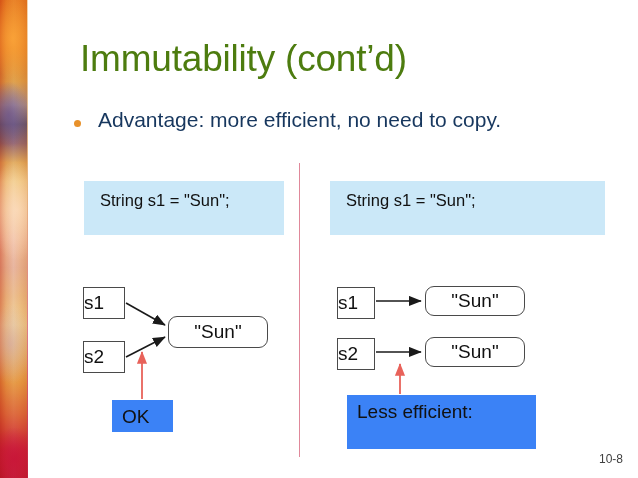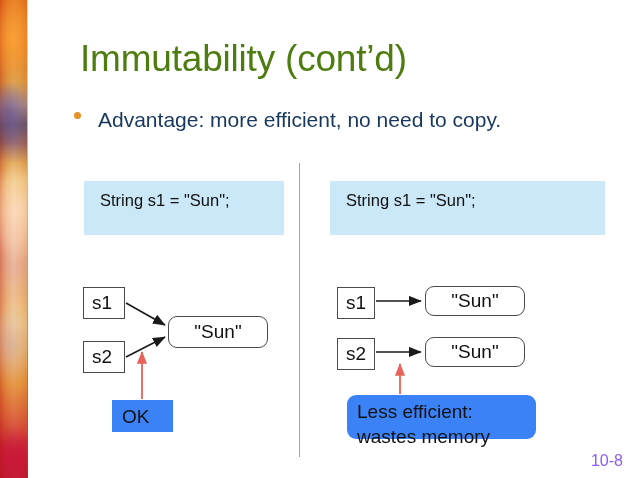--- a/index.html
+++ b/index.html
@@ -90,21 +90,21 @@
     letter-spacing: -0.2px;
     white-space: nowrap;
   }
 
   
   .bullet-row {
     position: absolute;
     left: 74px;
     top: 108px;
     display: flex;
-    align-items: center;
+    align-items: flex-end;
   }
   .bullet-dot {
     width: 7px;
     height: 7px;
     border-radius: 50%;
     background: #e8912a;
     margin-right: 17px;
     position: relative;
     top: -5px;
     flex: 0 0 auto;
@@ -144,21 +144,21 @@
 
   
   .var-box {
     position: absolute;
     border: 1px solid #4a4a4a;
     background: #ffffff;
     font-size: 19px;
     color: #111111;
     display: flex;
     align-items: center;
-    padding-left: 8px;
+    padding-left: 0;
     box-sizing: border-box;
   }
   
   .obj-box {
     position: absolute;
     border: 1px solid #4a4a4a;
     border-radius: 9px;
     background: #ffffff;
     font-size: 19px;
     color: #111111;
@@ -188,22 +188,22 @@
     width: 638px;
     height: 478px;
     pointer-events: none;
   }
 
   
   .page-num {
     position: absolute;
     right: 15px;
     top: 452px;
-    font-size: 16px;
-    color: #8b5cf6;
+    font-size: 12px;
+    color: #404040;
   }
 </style>
 </head>
 <body>
 
 <div id="slide">
 
   <div class="edge-strip">
     <div class="edge-layer-a"></div>
     <div class="edge-layer-b"></div>
@@ -234,23 +234,22 @@
 
   <div class="note-box" style="left:112px; top:400px; width:61px; height:32px;">
     <div class="line">OK</div>
   </div>
 
   <div class="var-box" style="left:337px; top:287px; width:38px; height:32px;">s1</div>
   <div class="var-box" style="left:337px; top:338px; width:38px; height:32px;">s2</div>
   <div class="obj-box" style="left:425px; top:286px; width:100px; height:30px;">"Sun"</div>
   <div class="obj-box" style="left:425px; top:337px; width:100px; height:30px;">"Sun"</div>
 
-  <div class="note-box" style="left:347px; top:395px; width:189px; height:44px;border-radius:9px;">
+  <div class="note-box" style="left:347px; top:395px; width:189px; height:54px;">
     <div class="line">Less efficient:</div>
-    <div class="line">wastes memory</div>
   </div>
 
   <svg class="arrows" viewBox="0 0 638 478">
     <defs>
       <marker id="ah-black" markerWidth="9" markerHeight="9" refX="7.5" refY="3.2" orient="auto" markerUnits="strokeWidth">
         <path d="M0,0 L8,3.2 L0,6.4 z" fill="#1a1a1a"></path>
       </marker>
       <marker id="ah-red" markerWidth="8" markerHeight="8" refX="6.5" refY="2.8" orient="auto" markerUnits="strokeWidth">
         <path d="M0,0 L7,2.8 L0,5.6 z" fill="#e8625a"></path>
       </marker>

